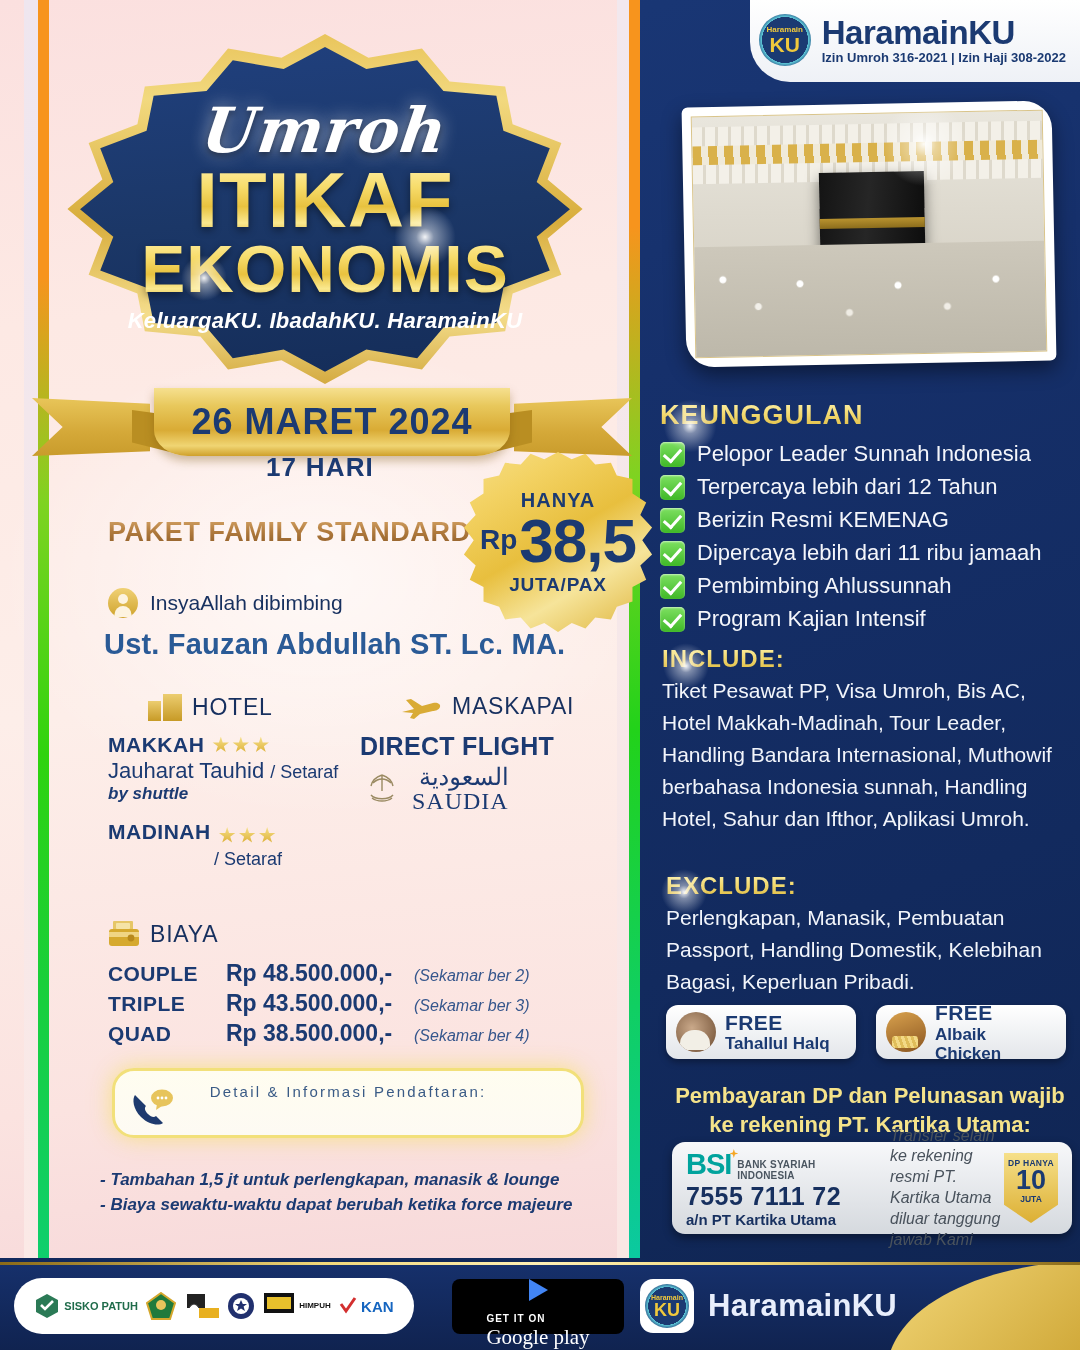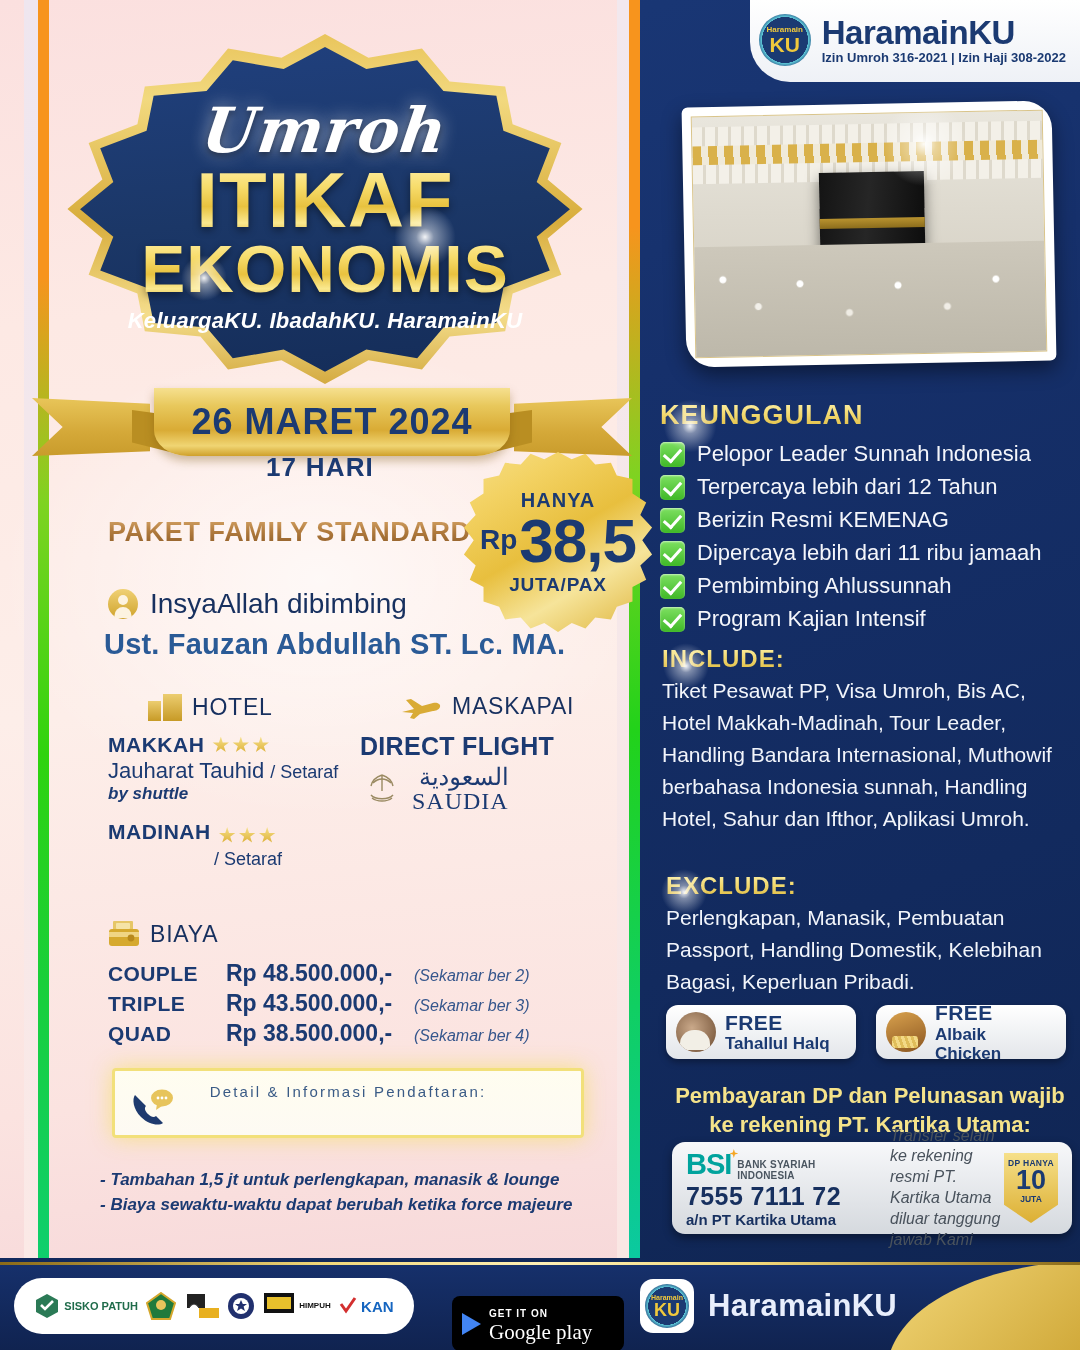--- a/index.html
+++ b/index.html
@@ -118,21 +118,21 @@
   #p-unit { font-size:19px; font-weight:bold; letter-spacing:.8px; margin-top:2px; }
 
   
   #guideRow { position:absolute; left:108px; top:588px; display:flex; align-items:center; gap:12px; }
   .usericon { width:30px; height:30px; border-radius:50%;
      background:linear-gradient(180deg,#f0d175,#cfa32c); position:relative; }
   .usericon::before{content:"";position:absolute;left:50%;top:6px;transform:translateX(-50%);
      width:10px;height:10px;border-radius:50%;background:#fdf3e0;}
   .usericon::after{content:"";position:absolute;left:50%;top:18px;transform:translateX(-50%);
      width:17px;height:11px;border-radius:9px 9px 0 0;background:#fdf3e0;}
-  #guideLabel { font-size:28px; color:#17305f; }
+  #guideLabel { font-size:21px; color:#17305f; }
   #guideName { position:absolute; left:104px; top:628px; font-size:29px; font-weight:bold;
      color:#2a5a96; letter-spacing:.2px; }
 
   
   #cols { position:absolute; left:108px; top:693px; width:500px; }
   .colhead { display:flex; align-items:center; gap:10px;padding-left:40px; }
   .colhead .ht { font-size:23px; color:#17305f; letter-spacing:.8px; }
   .hotelico { width:34px; height:28px; position:relative; }
   .hotelico i { position:absolute; bottom:0; background:linear-gradient(180deg,#eccd70,#c79a26); display:block; }
   .planeico { width:42px; height:26px; position:relative; }
@@ -158,21 +158,21 @@
   #biayaHead .bt { font-size:23px; color:#17305f; letter-spacing:.8px; }
   #biayaTable { position:absolute; left:108px; top:960px; width:470px; }
   .brow { display:flex; align-items:baseline; margin-bottom:3px; }
   .brow .lbl { width:118px; font-size:21px; font-weight:bold; color:#1b3a72; letter-spacing:.4px; }
   .brow .amt { width:188px; font-size:23px; font-weight:bold; color:#1b3a72; }
   .brow .note { font-size:16px; font-style:italic; color:#35568c; }
 
   
   #contactBox { position:absolute; left:112px; top:1068px; width:472px; height:70px;
      background:linear-gradient(180deg,#fffdf0,#fdfaf3);
-     border:3px solid #f2e07a; border-radius:4px;
+     border:3px solid #f2e07a; border-radius:22px;
      box-shadow:0 0 22px rgba(246,224,120,.85);
      padding-left:40px;
   }
   #contactTitle { position:absolute; left:0; right:0; top:12px; text-align:center;
      font-size:15px; color:#3a5b86; letter-spacing:2.2px; }
   #phoneIcon { position:absolute; left:14px; top:16px; width:48px; height:44px; }
   #notes { position:absolute; left:100px; top:1168px; width:500px;
      font-size:17px; font-style:italic; font-weight:bold; color:#1b3a72; line-height:1.45; }
 
   
@@ -267,22 +267,22 @@
   #footer { position:absolute; left:0; top:1265px; width:1080px; height:85px;
      background:linear-gradient(180deg,#16306b,#102350); overflow:hidden; }
   #fcorner { position:absolute; right:-40px; top:-10px; width:230px; height:120px;
      background:linear-gradient(135deg,#f3d87a,#c99f2c);
      border-radius:100% 0 0 0 / 100% 0 0 0; transform:rotate(3deg); }
   #certBar { position:absolute; left:14px; top:13px; width:400px; height:56px;
      background:#fff; border-radius:28px; display:flex; align-items:center;
      justify-content:space-evenly; padding:0 12px; }
   .cert { display:flex; align-items:center; gap:4px; }
   .certTxt { font-size:11px; font-weight:bold; color:#1f6b4a; line-height:1; }
-  #gplay { position:absolute; left:452px; top:31px; width:172px; height:55px;
-     background:#000; border-radius:8px; display:flex; align-items:center; gap:8px; padding:0 10px; }
+  #gplay { position:absolute; left:452px; top:14px; width:172px; height:55px;
+     background:#000; border-radius:8px; display:flex; align-items:center; gap:8px; padding:0 10px;flex-direction:column; }
   #gpTri { width:0;height:0;border-left:19px solid #4285f4;
      border-top:11px solid transparent;border-bottom:11px solid transparent; }
   #gpTxt { line-height:1.05; }
   #gpTop { font-size:10px; color:#fff; letter-spacing:1px; font-weight:bold; }
   #gpBot { font-size:21px; color:#fff; font-family:"Liberation Serif", serif; }
   #appRow { position:absolute; left:640px; top:14px; display:flex; align-items:center; gap:14px; }
   #appIcon { width:54px;height:54px;border-radius:13px;background:#fff;
      display:flex;align-items:center;justify-content:center; }
   #appName { font-size:31px; font-weight:bold; color:#e8eefc; letter-spacing:.3px; }
 

